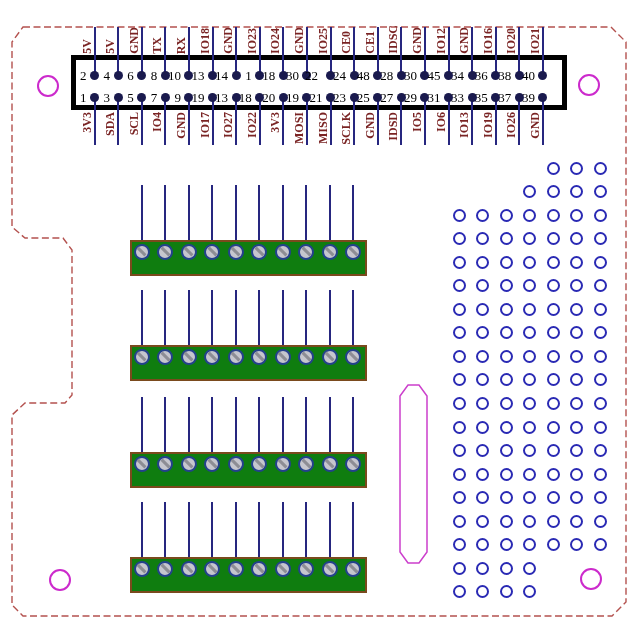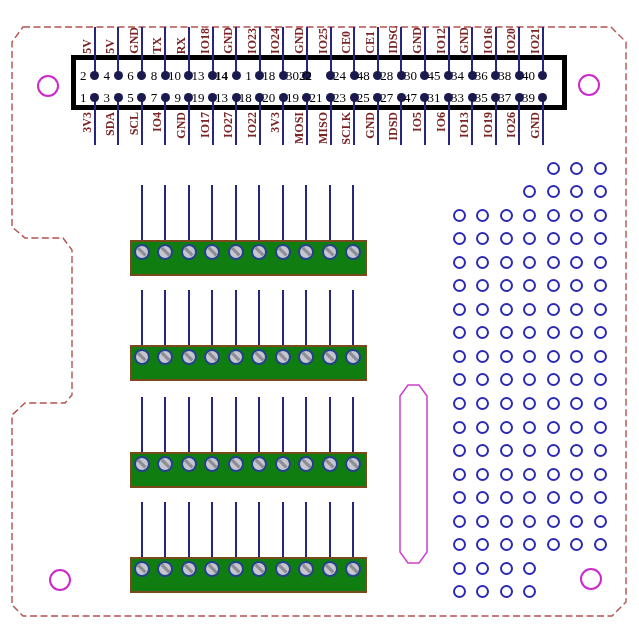--- a/index.html
+++ b/index.html
@@ -78,21 +78,21 @@
       <div class="wire" style="left: 211.5px; top: 27px; height: 48px;"></div>
       <div class="dot" style="left: 208px; top: 70.5px;"></div>
       <div class="pin-num" style="left: 185.5px; top: 68px; width: 19px;">13</div>
       <div class="vtext hdr-label" style="left: 197.5px; bottom: 586px;">IO18</div>
       <div class="wire" style="left: 211.5px; top: 97px; height: 48px;"></div>
       <div class="dot" style="left: 208px; top: 92.5px;"></div>
       <div class="pin-num" style="left: 185.5px; top: 90px; width: 19px;">19</div>
       <div class="vtext hdr-label" style="left: 197.5px; top: 112px;">IO17</div>
       <div class="wire" style="left: 235.1px; top: 27px; height: 48px;"></div>
       <div class="dot" style="left: 231.6px; top: 70.5px;"></div>
-      <div class="pin-num" style="left: 209.1px; top: 68px; width: 19px; font-weight: bold;">14</div>
+      <div class="pin-num" style="left: 209.1px; top: 68px; width: 19px;">14</div>
       <div class="vtext hdr-label" style="left: 221.1px; bottom: 586px;">GND</div>
       <div class="wire" style="left: 235.1px; top: 97px; height: 48px;"></div>
       <div class="dot" style="left: 231.6px; top: 92.5px;"></div>
       <div class="pin-num" style="left: 209.1px; top: 90px; width: 19px;">13</div>
       <div class="vtext hdr-label" style="left: 221.1px; top: 112px;">IO27</div>
       <div class="wire" style="left: 258.7px; top: 27px; height: 48px;"></div>
       <div class="dot" style="left: 255.2px; top: 70.5px;"></div>
       <div class="pin-num" style="left: 232.7px; top: 68px; width: 19px;">1</div>
       <div class="vtext hdr-label" style="left: 244.7px; bottom: 586px;">IO23</div>
       <div class="wire" style="left: 258.7px; top: 97px; height: 48px;"></div>
@@ -110,21 +110,21 @@
       <div class="wire" style="left: 305.9px; top: 27px; height: 48px;"></div>
       <div class="dot" style="left: 302.4px; top: 70.5px;"></div>
       <div class="pin-num" style="left: 279.9px; top: 68px; width: 19px;">30</div>
       <div class="vtext hdr-label" style="left: 291.9px; bottom: 586px;">GND</div>
       <div class="wire" style="left: 305.9px; top: 97px; height: 48px;"></div>
       <div class="dot" style="left: 302.4px; top: 92.5px;"></div>
       <div class="pin-num" style="left: 279.9px; top: 90px; width: 19px;">19</div>
       <div class="vtext hdr-label" style="left: 291.9px; top: 112px;">MOSI</div>
       <div class="wire" style="left: 329.5px; top: 27px; height: 48px;"></div>
       <div class="dot" style="left: 326px; top: 70.5px;"></div>
-      <div class="pin-num" style="left: 286px; top: 68px; width: 19px; padding-left: 7px;">22</div>
+      <div class="pin-num" style="left: 299px; top: 68px; width: 19px;">22</div>
       <div class="vtext hdr-label" style="left: 315.5px; bottom: 586px;">IO25</div>
       <div class="wire" style="left: 329.5px; top: 97px; height: 48px;"></div>
       <div class="dot" style="left: 326px; top: 92.5px;"></div>
       <div class="pin-num" style="left: 303.5px; top: 90px; width: 19px;">21</div>
       <div class="vtext hdr-label" style="left: 315.5px; top: 112px;">MISO</div>
       <div class="wire" style="left: 353.1px; top: 27px; height: 48px;"></div>
       <div class="dot" style="left: 349.6px; top: 70.5px;"></div>
       <div class="pin-num" style="left: 327.1px; top: 68px; width: 19px;">24</div>
       <div class="vtext hdr-label" style="left: 339.1px; bottom: 586px;">CE0</div>
       <div class="wire" style="left: 353.1px; top: 97px; height: 48px;"></div>
@@ -146,21 +146,21 @@
       <div class="wire" style="left: 400.3px; top: 97px; height: 48px;"></div>
       <div class="dot" style="left: 396.8px; top: 92.5px;"></div>
       <div class="pin-num" style="left: 374.3px; top: 90px; width: 19px;">27</div>
       <div class="vtext hdr-label" style="left: 386.3px; top: 112px;">IDSD</div>
       <div class="wire" style="left: 423.9px; top: 27px; height: 48px;"></div>
       <div class="dot" style="left: 420.4px; top: 70.5px;"></div>
       <div class="pin-num" style="left: 397.9px; top: 68px; width: 19px;">30</div>
       <div class="vtext hdr-label" style="left: 409.9px; bottom: 586px;">GND</div>
       <div class="wire" style="left: 423.9px; top: 97px; height: 48px;"></div>
       <div class="dot" style="left: 420.4px; top: 92.5px;"></div>
-      <div class="pin-num" style="left: 397.9px; top: 90px; width: 19px;">47</div>
+      <div class="pin-num" style="left: 397.9px; top: 90px; width: 19px;">29</div>
       <div class="vtext hdr-label" style="left: 409.9px; top: 112px;">IO5</div>
       <div class="wire" style="left: 447.5px; top: 27px; height: 48px;"></div>
       <div class="dot" style="left: 444px; top: 70.5px;"></div>
       <div class="pin-num" style="left: 421.5px; top: 68px; width: 19px;">45</div>
       <div class="vtext hdr-label" style="left: 433.5px; bottom: 586px;">IO12</div>
       <div class="wire" style="left: 447.5px; top: 97px; height: 48px;"></div>
       <div class="dot" style="left: 444px; top: 92.5px;"></div>
       <div class="pin-num" style="left: 421.5px; top: 90px; width: 19px;">31</div>
       <div class="vtext hdr-label" style="left: 433.5px; top: 112px;">IO6</div>
       <div class="wire" style="left: 471.1px; top: 27px; height: 48px;"></div>

